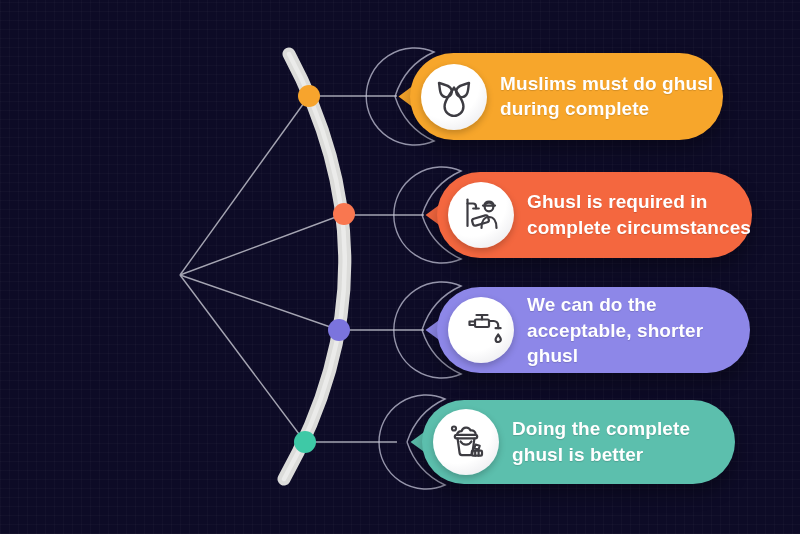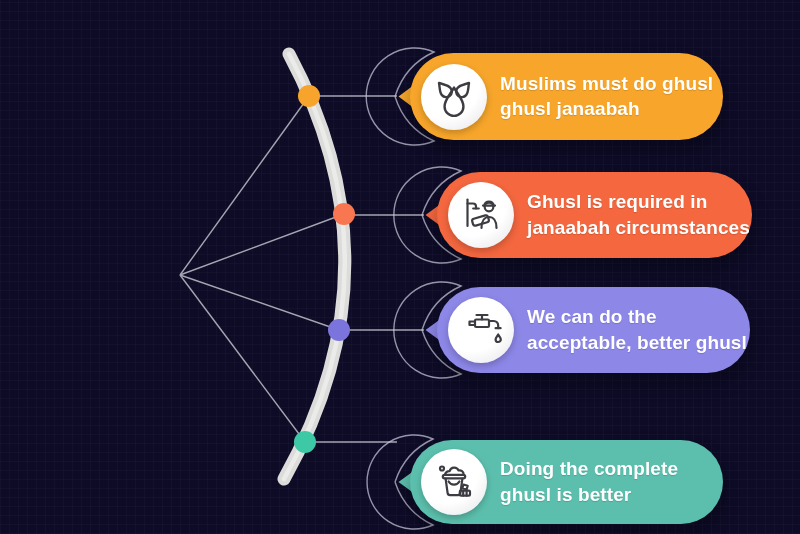--- a/index.html
+++ b/index.html
@@ -93,21 +93,21 @@
             <path id="dropShape" vector-effect="non-scaling-stroke" d="M0 -9 C -2.4 -4.6 -5.9 -1.4 -5.9 2.8 A 5.9 5.9 0 0 0 5.9 2.8 C 5.9 -1.4 2.4 -4.6 0 -9 Z"></path>
           </defs>
         <g fill="none" stroke="#3d3c42" stroke-width="2.4" stroke-linejoin="round" stroke-linecap="round">
           <use href="#dropShape" transform="translate(22 27) scale(1.6)"></use>
           <use href="#dropShape" transform="translate(12.5 14.5) rotate(-40) scale(0.95)"></use>
           <use href="#dropShape" transform="translate(31.5 14.5) rotate(40) scale(0.95)"></use>
         </g>
       </svg>
     </div>
     <div class="btext">Muslims must do ghusl
-ghusl janaabah</div>
+during complete</div>
   </div>
 
   <div class="bubble" style="left: 437px; top: 172px; width: 315px; height: 86px; --accent: #f4673f;">
     <svg class="tailsvg" width="120" height="102" viewBox="-20 -8 120 102">
       <path class="outline-path" d="M -15 43 Q -5 12 24 -1 A 48 48 0 1 0 24 87 Q -5 74 -15 43"></path>
       <path class="tail-fill" d="M -11.5 43 L 16 23 L 16 63 Z"></path>
     </svg>
     <div class="pill"></div>
     <div class="icon-circle">
       <svg width="44" height="44" viewBox="0 0 44 44">
@@ -117,21 +117,21 @@
           <path d="M14.2 15.5 h5.6"></path>
           <circle cx="30" cy="14" r="4.3"></circle>
           <path d="M25.2 12.6 a4.9 4.9 0 0 1 9.6 0"></path>
           <path d="M24 12.6 h12"></path>
           <path d="M22.5 35 c0 -7.5 3.4 -11 7.5 -11 s7.5 3.5 7.5 11"></path>
           <rect x="-8.2" y="-3.6" width="16.4" height="7.2" rx="2.2" transform="translate(21.5 27.5) rotate(-16)"></rect>
         </g>
       </svg>
     </div>
     <div class="btext">Ghusl is required in
-janaabah circumstances</div>
+complete circumstances</div>
   </div>
 
   <div class="bubble" style="left: 437px; top: 287px; width: 313px; height: 86px; --accent: #8d87e8;">
     <svg class="tailsvg" width="120" height="102" viewBox="-20 -8 120 102">
       <path class="outline-path" d="M -15 43 Q -5 12 24 -1 A 48 48 0 1 0 24 87 Q -5 74 -15 43"></path>
       <path class="tail-fill" d="M -11.5 43 L 16 23 L 16 63 Z"></path>
     </svg>
     <div class="pill"></div>
     <div class="icon-circle">
       <svg width="44" height="44" viewBox="0 0 44 44">
@@ -140,24 +140,24 @@
           <path d="M23 7 v4.5"></path>
           <rect x="16" y="11.5" width="14" height="7.5" rx="1.2"></rect>
           <path d="M16 13.5 h-5.5 v3.5 H16"></path>
           <path d="M30 13 h4.8 a4.4 4.4 0 0 1 4.4 4.4 v2.8"></path>
           <path d="M36.6 20.2 h5"></path>
           <path d="M39.2 26.5 c-1.2 2.1 -2.6 3.3 -2.6 4.9 a2.6 2.6 0 0 0 5.2 0 c0 -1.6 -1.4 -2.8 -2.6 -4.9 z"></path>
         </g>
       </svg>
     </div>
     <div class="btext">We can do the
-acceptable, better ghusl</div>
+acceptable, shorter ghusl</div>
   </div>
 
-  <div class="bubble" style="left: 410px; top: 400px; width: 313px; height: 84px; margin-top: 40px; --accent: #5cbfad;">
+  <div class="bubble" style="left: 422px; top: 400px; width: 313px; height: 84px; --accent: #5cbfad;">
     <svg class="tailsvg" width="120" height="100" viewBox="-20 -8 120 100">
       <path class="outline-path" d="M -15 42 Q -5 12 23 -1 A 47 47 0 1 0 23 85 Q -5 72 -15 42"></path>
       <path class="tail-fill" d="M -11.5 42 L 16 22 L 16 62 Z"></path>
     </svg>
     <div class="pill" style="border-radius:42px;"></div>
     <div class="icon-circle">
       <svg width="44" height="44" viewBox="0 0 44 44">
         <g fill="none" stroke="#3d3c42" stroke-width="2.2" stroke-linecap="round" stroke-linejoin="round">
           <circle cx="10" cy="8.5" r="2"></circle>
           <path d="M13 14.5 a4.2 4.2 0 0 1 4.6 -3.4 a4.8 4.8 0 0 1 9 -0.6 a3.8 3.8 0 0 1 5 3.6"></path>

